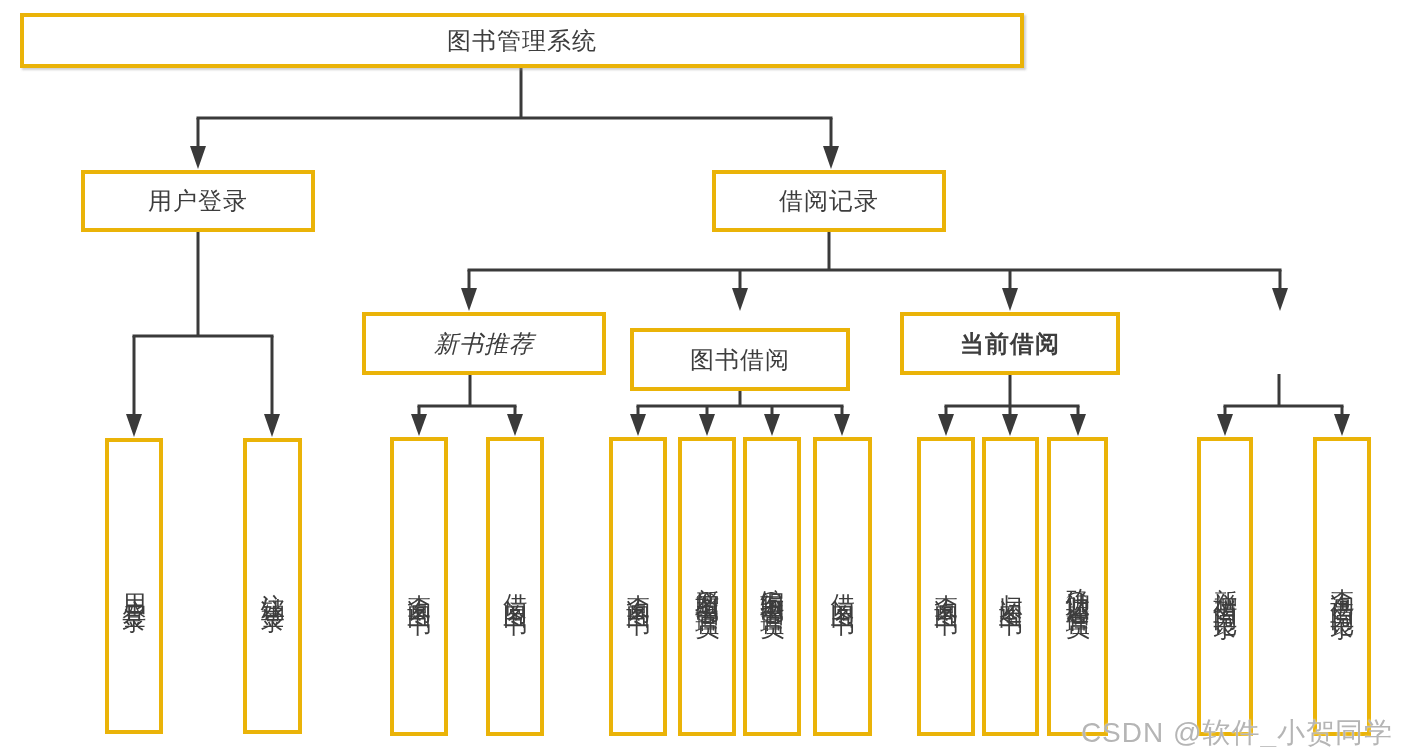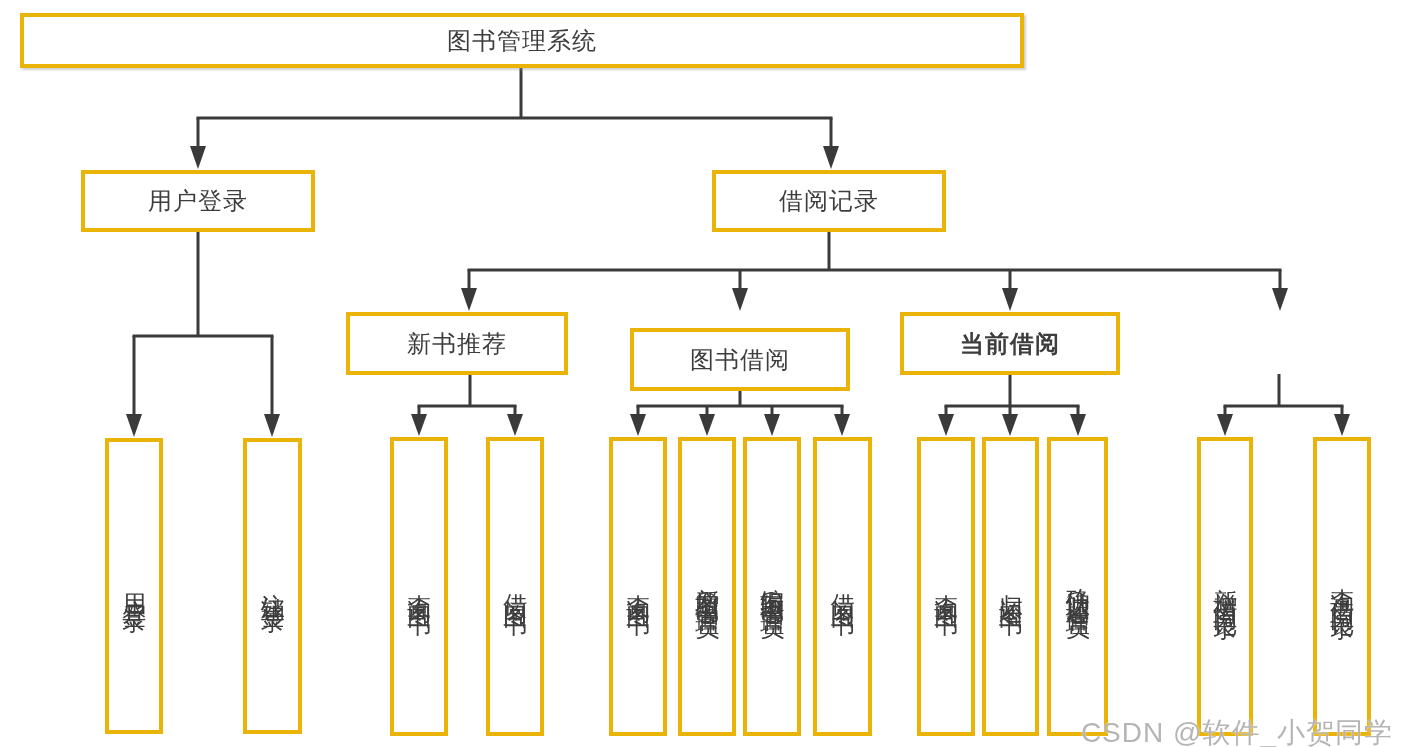--- a/index.html
+++ b/index.html
@@ -41,21 +41,21 @@
     letter-spacing: 6px;
     white-space: normal;
     line-height: 1.1;
   }
   .vbox.tight { letter-spacing: 4px; }
   
   .n-root        { left:20px;   top:13px;  width:1004px; height:55px; }
   .n-user-login  { left:81px;   top:170px; width:234px;  height:62px; }
   .n-book-mgmt   { left:712px;  top:170px; width:234px;  height:62px; }
   .lvl3          { top:312px; height:63px; }
-  .n-new-rec     { left:346px;  width:222px; }
+  .n-new-rec     { left:362px;  width:244px;font-style:italic; }
   .n-borrowing   { left:630px;  width:220px;margin-top:16px; }
   .n-current     { left:900px;  width:220px;font-weight:bold; }
   .n-records     { left:1172px; width:215px; }
   .leaf          { top:437px; height:299px; }
   .f-user-login  { left:105px;  top:438px; height:296px; width:58px; }
   .f-logout      { left:243px;  top:438px; height:296px; width:59px; }
   .f-query1      { left:390px;  width:58px; }
   .f-borrow1     { left:486px;  width:58px; }
   .f-query2      { left:609px;  width:58px; }
   .f-add-book    { left:678px;  width:58px; }

